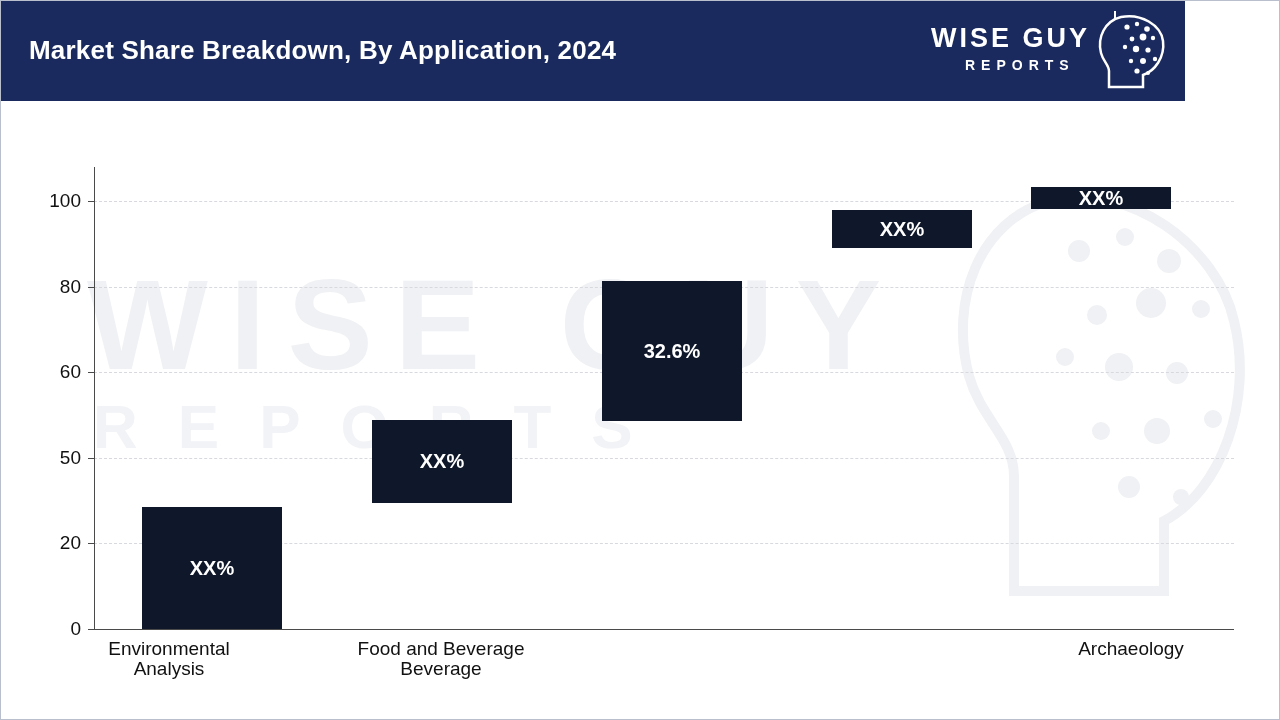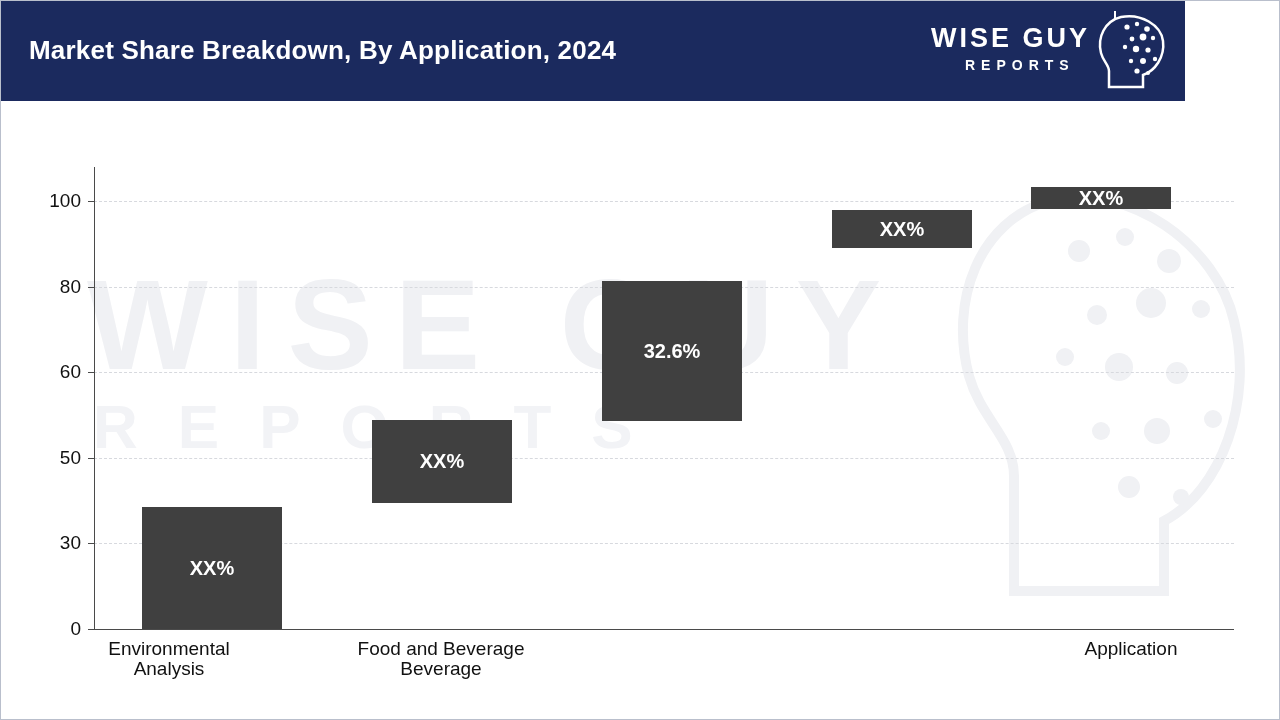--- a/index.html
+++ b/index.html
@@ -173,21 +173,21 @@
   .tickmark {
     position: absolute;
     left: -6px;
     width: 6px;
     height: 0;
     border-top: 1.5px solid #4a4a4a;
   }
 
   .bar {
     position: absolute;
-    background: #404040;
+    background: #0f172a;
     display: flex;
     align-items: center;
     justify-content: center;
   }
   .bar-label {
     color: #ffffff;
     font-size: 20px;
     font-weight: bold;
     white-space: nowrap;
   }
@@ -252,21 +252,21 @@
         <circle cx="284" cy="228" r="9" fill="#f0f1f4"></circle>
         <circle cx="228" cy="240" r="13" fill="#f0f1f4"></circle>
         <circle cx="172" cy="240" r="9" fill="#f0f1f4"></circle>
         <circle cx="200" cy="296" r="11" fill="#f0f1f4"></circle>
         <circle cx="252" cy="306" r="8" fill="#f0f1f4"></circle>
       </svg>
     </div>
 
     <div class="ylabels" style="left:0; top:66px;">
       <span style="top:462px;">0</span>
-      <span style="top:376.4px;">30</span>
+      <span style="top:376.4px;">20</span>
       <span style="top:290.8px;">50</span>
       <span style="top:205.2px;">60</span>
       <span style="top:119.6px;text-align:right;">80</span>
       <span style="top:34px;">100</span>
     </div>
 
     <div class="plot">
 
       <div class="gridline" style="top:376.4px;"></div>
       <div class="gridline" style="top:290.8px;"></div>
@@ -311,17 +311,17 @@
     </div>
 
     <div class="cat-label" style="left:322px; top:538px; width:236px;">
       <div>Food and Beverage</div>
       <div>Beverage</div>
     </div>
 
 
 
     <div class="cat-label" style="left:1012px; top:538px; width:236px;">
-      <div>Application</div>
+      <div>Archaeology</div>
     </div>
 
   </div>
 </div>
 
 </body></html>

